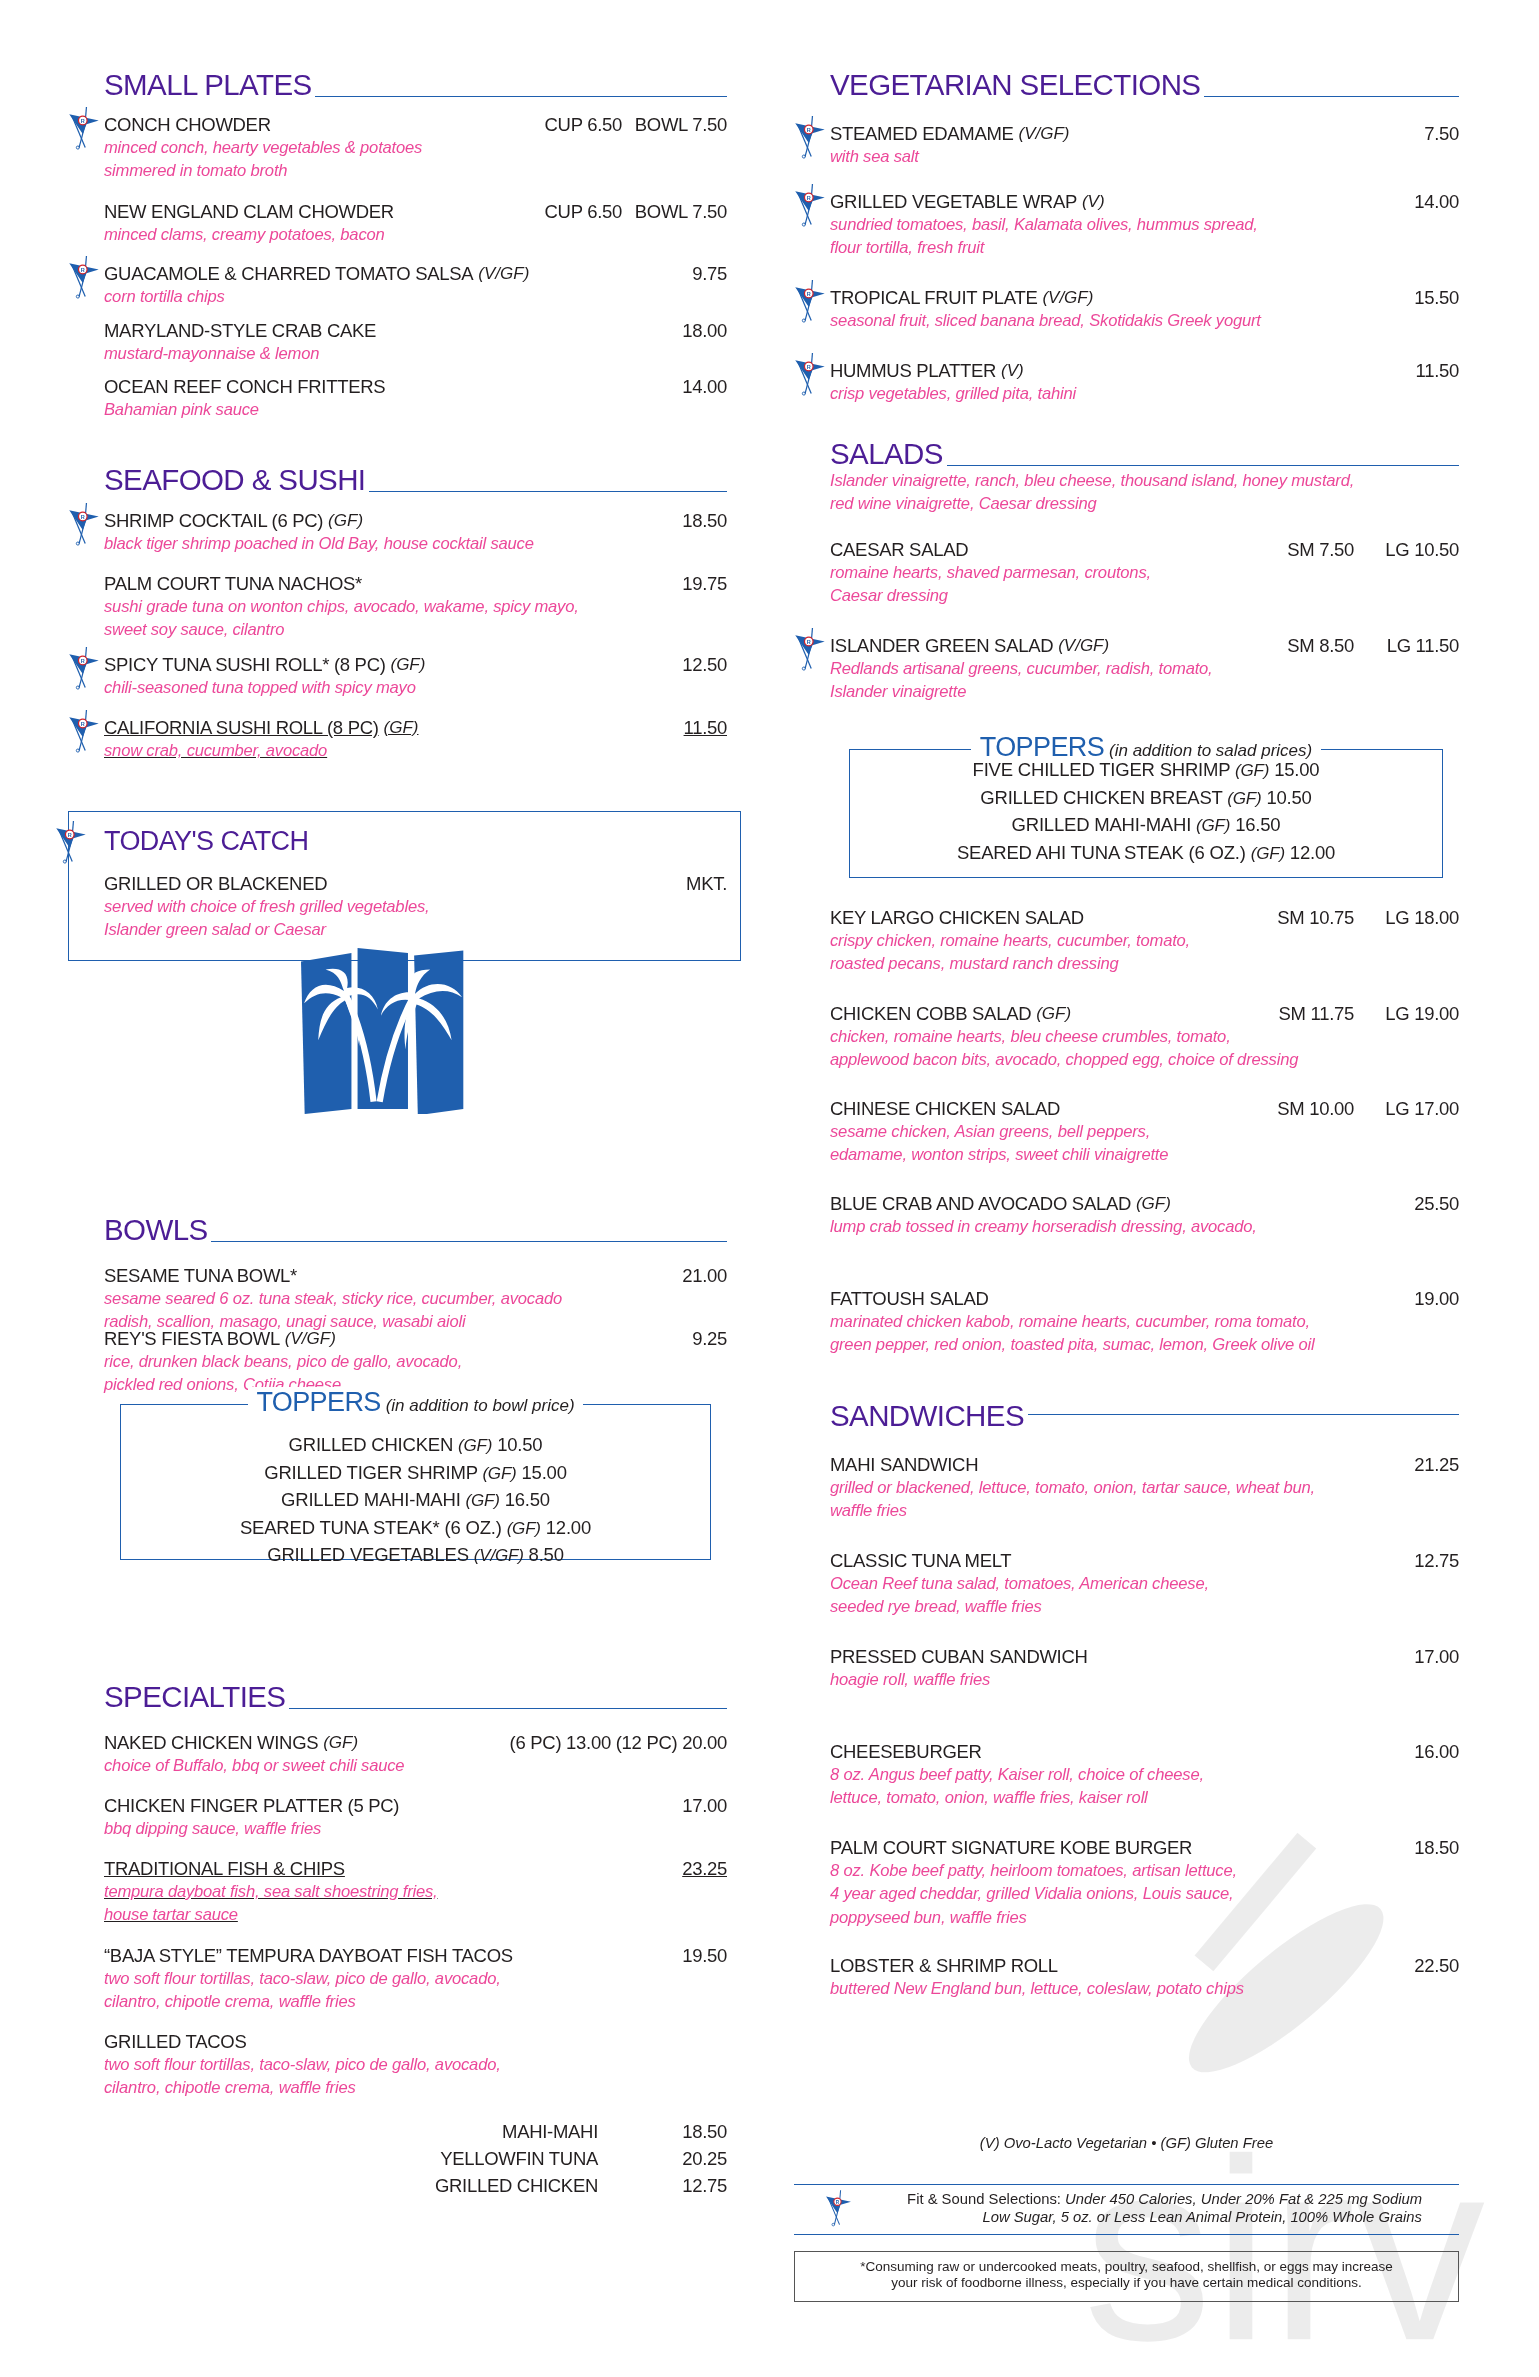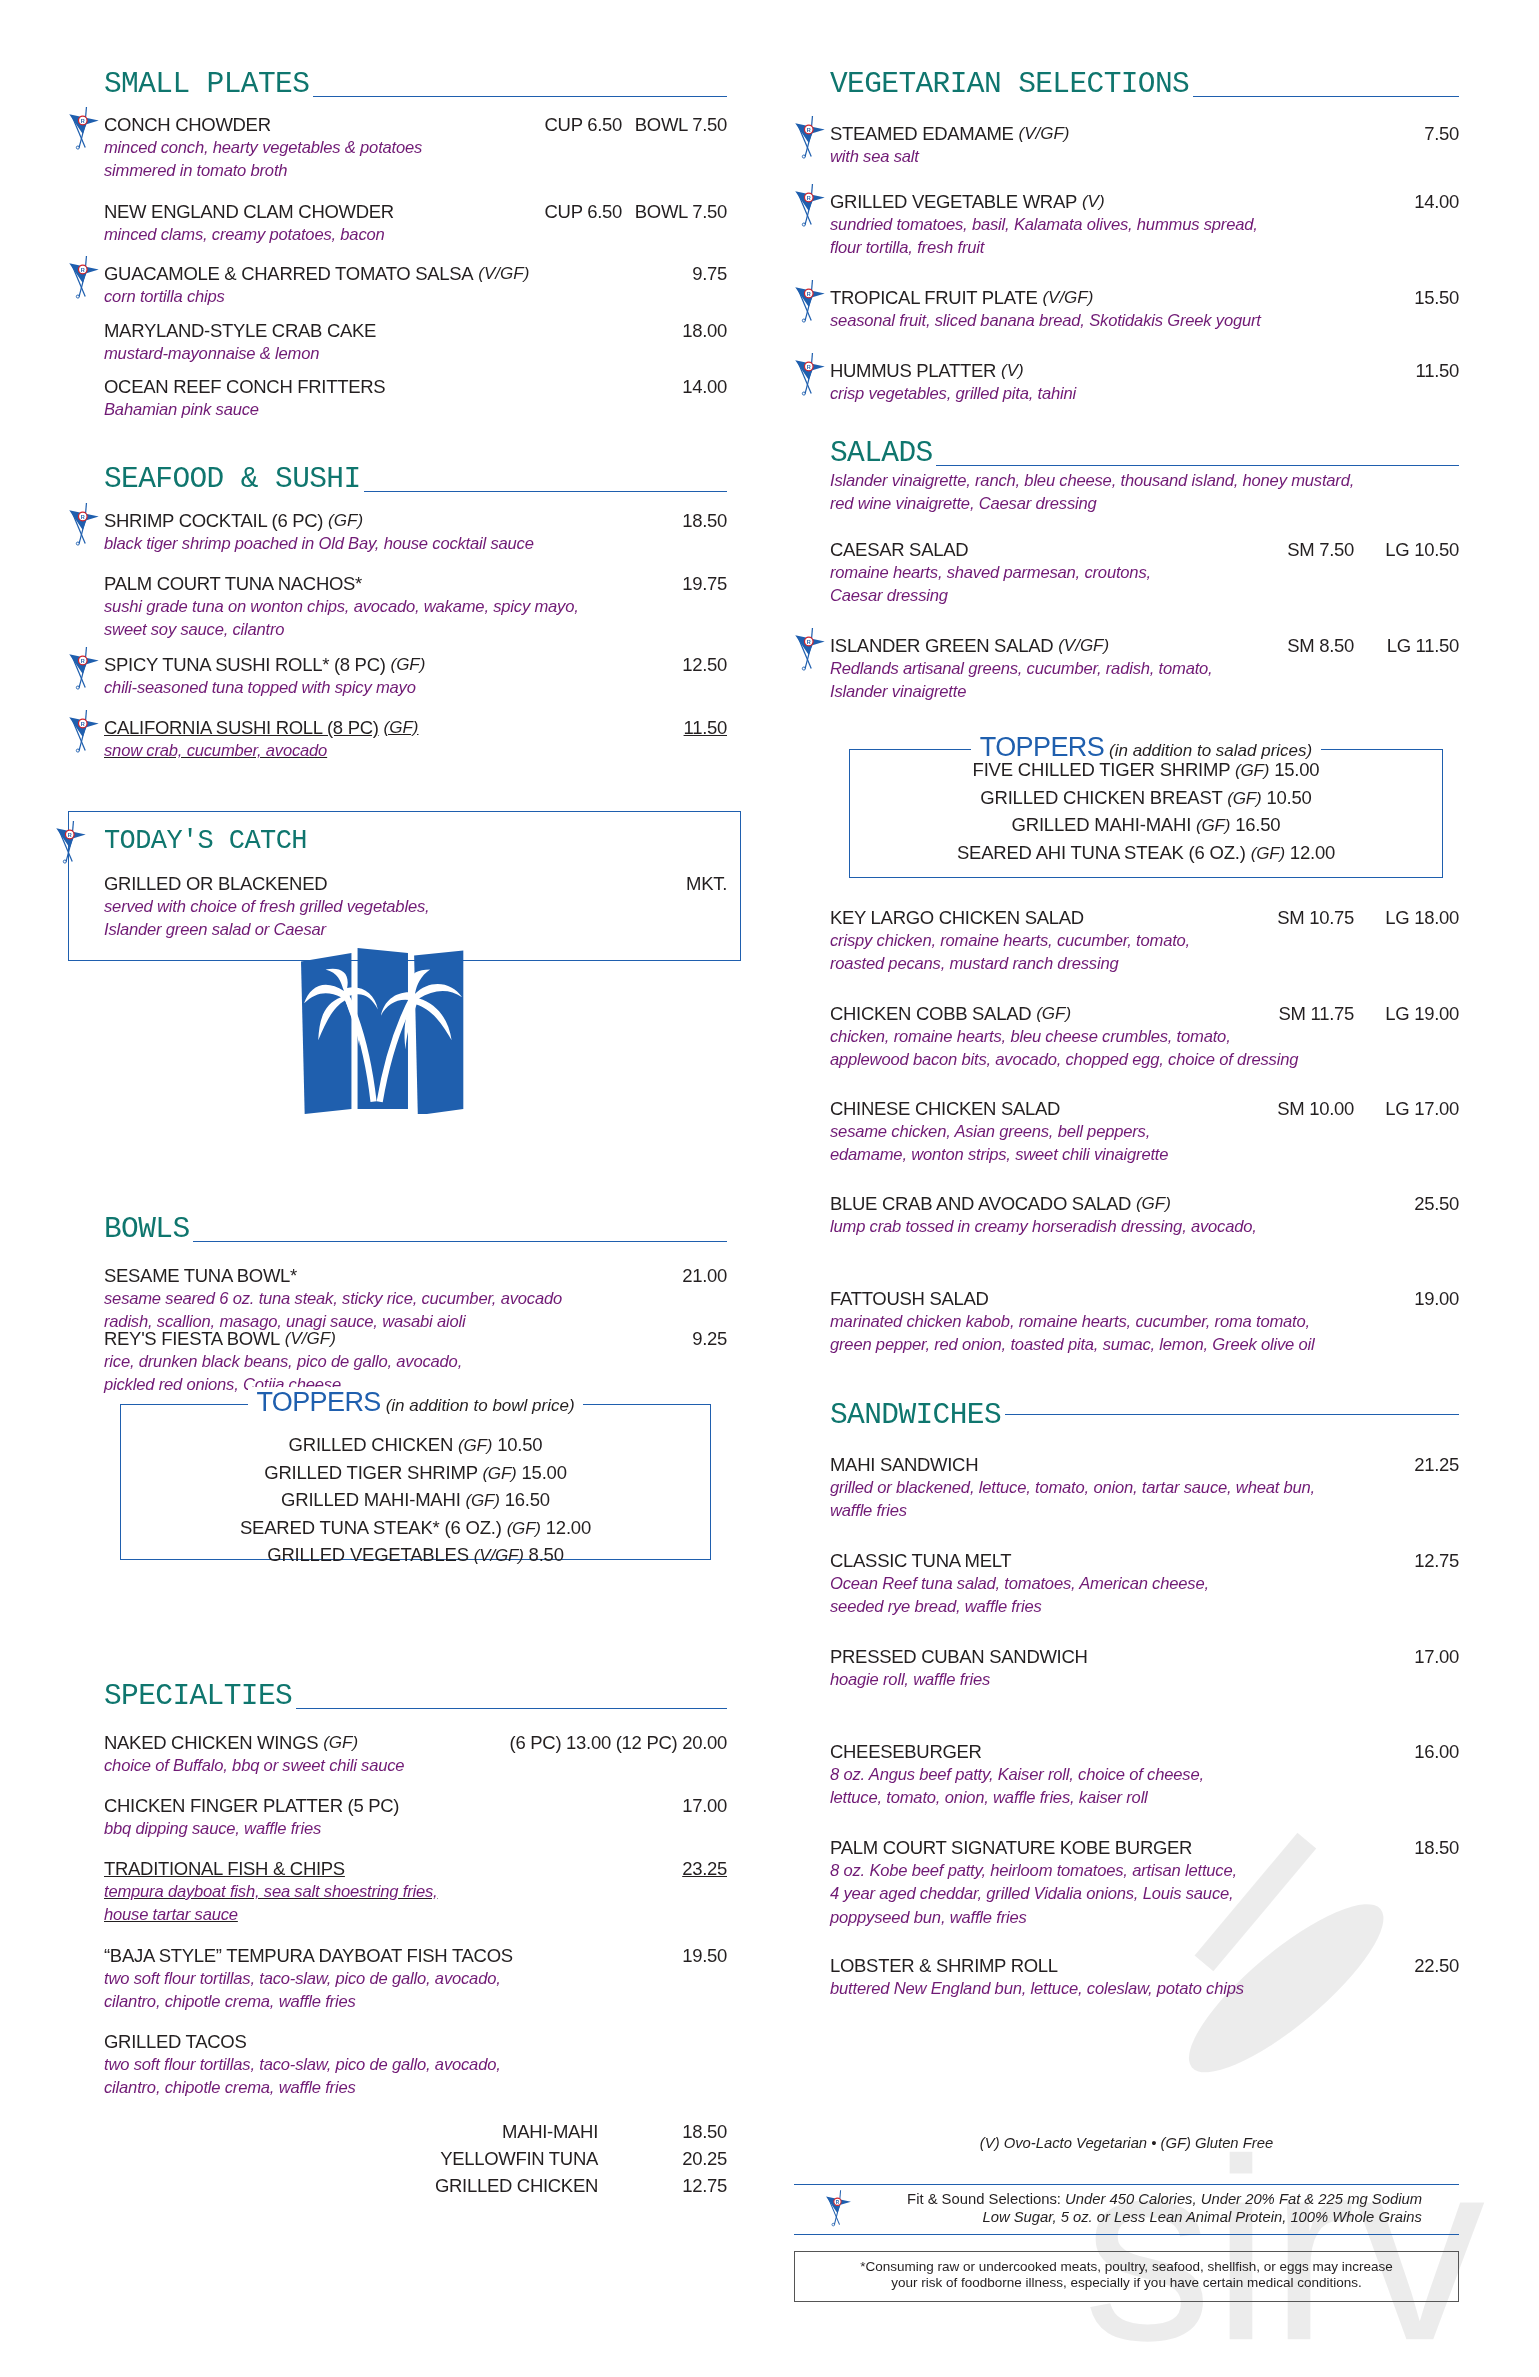--- a/index.html
+++ b/index.html
@@ -4,31 +4,31 @@
 <style>
   html, body { margin:0; padding:0; background:#ffffff; }
   body { width:1539px; height:2377px; position:relative; overflow:hidden;
          font-family:"Liberation Sans", sans-serif; color:#231f20; }
   .watermark { position:absolute; left:1083px; top:1785px; width:431px; height:585px; pointer-events:none; opacity:0.07; }
   .col { position:absolute; top:0; }
   .col-left { left:68px; width:659px; }
   .col-right { left:794px; width:665px; }
   .section { position:absolute; left:0; right:0; }
   .sec-head { display:flex; align-items:flex-end; height:37px; }
-  .sec-title { font-family:Liberation Mono, monospace; color:#0f766e; font-size:29.5px;
+  .sec-title { font-family:Liberation Sans, sans-serif; color:#4c1d95; font-size:29.5px;
                letter-spacing:-0.6px; line-height:1; white-space:nowrap; padding-left:36px; }
   .sec-rule { flex:1; border-bottom:1.8px solid #1f5fae; margin-left:3.7px; margin-bottom:2.5px; }
   .item { position:absolute; left:0; right:0; }
   .item-row { display:flex; align-items:center; padding-left:36px; }
   .item-name { font-size:18.5px; letter-spacing:-0.3px; text-transform:uppercase; white-space:nowrap; }
   .item-tag { font-style:italic; font-size:17px; margin-left:4.9px; }
   .item-spacer { flex:1; }
   .item-price { font-size:18.5px; white-space:nowrap; text-align:right; letter-spacing:-0.3px; }
   .item-price2 { font-size:18.5px; white-space:nowrap; text-align:right; width:105px; letter-spacing:-0.3px; }
-  .desc { font-style:italic; font-size:16.6px; line-height:23.4px; padding-left:36px; color:#701a75; letter-spacing:-0.2px; }
+  .desc { font-style:italic; font-size:16.6px; line-height:23.4px; padding-left:36px; color:#ec4899; letter-spacing:-0.2px; }
   .flag { position:absolute; left:0px; top:-7.4px; width:32px; height:43px; }
   .box { position:absolute; border:1.8px solid #1f5fae; }
   .topbox-title { position:absolute; left:0; right:0; text-align:center; top:-18.5px; }
   .topbox-title span.t { background:#fff; padding:0 8.6px; color:#1f5fae; font-size:27px; letter-spacing:-0.6px; }
   .topbox-title span.s { background:#fff; font-style:italic; font-size:17px; padding-right:8.6px; margin-left:-8.6px; padding-left:4.9px; }
   .topbox-line { text-align:center; font-size:18.5px; line-height:26.5px; letter-spacing:-0.2px; }
   .topbox-line i { font-size:17px; }
   .logo { position:absolute; left:300px; top:948px; width:166px; height:166px; }
 </style>
 </head>

